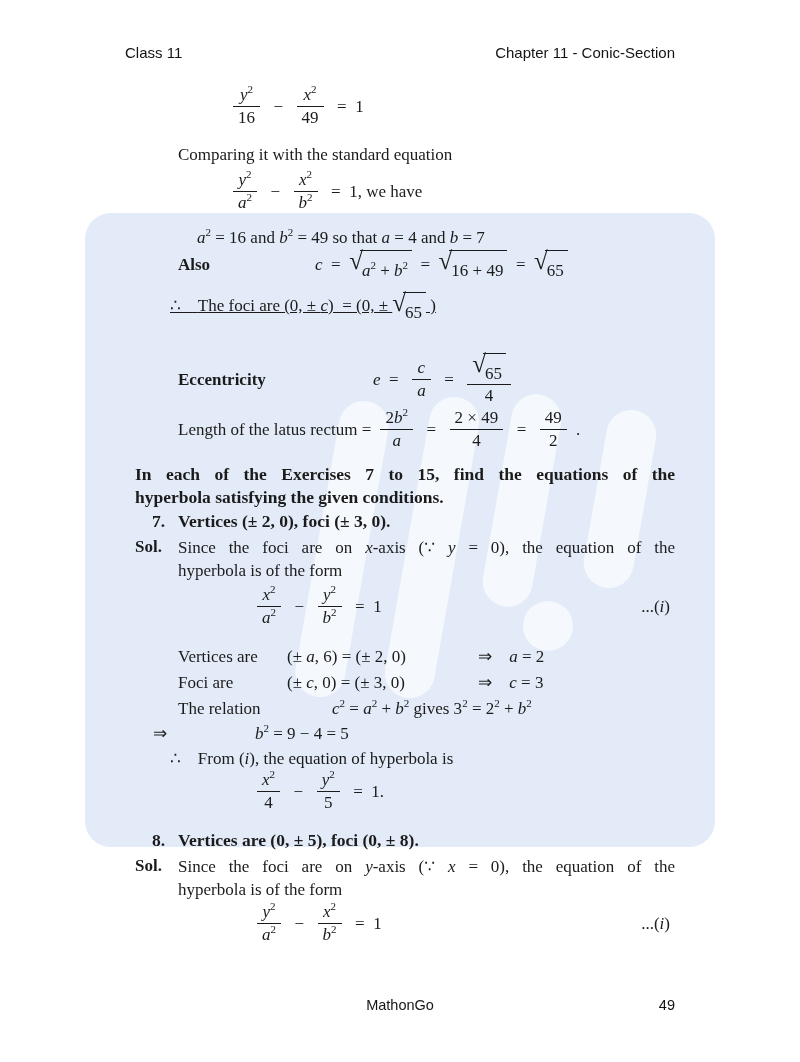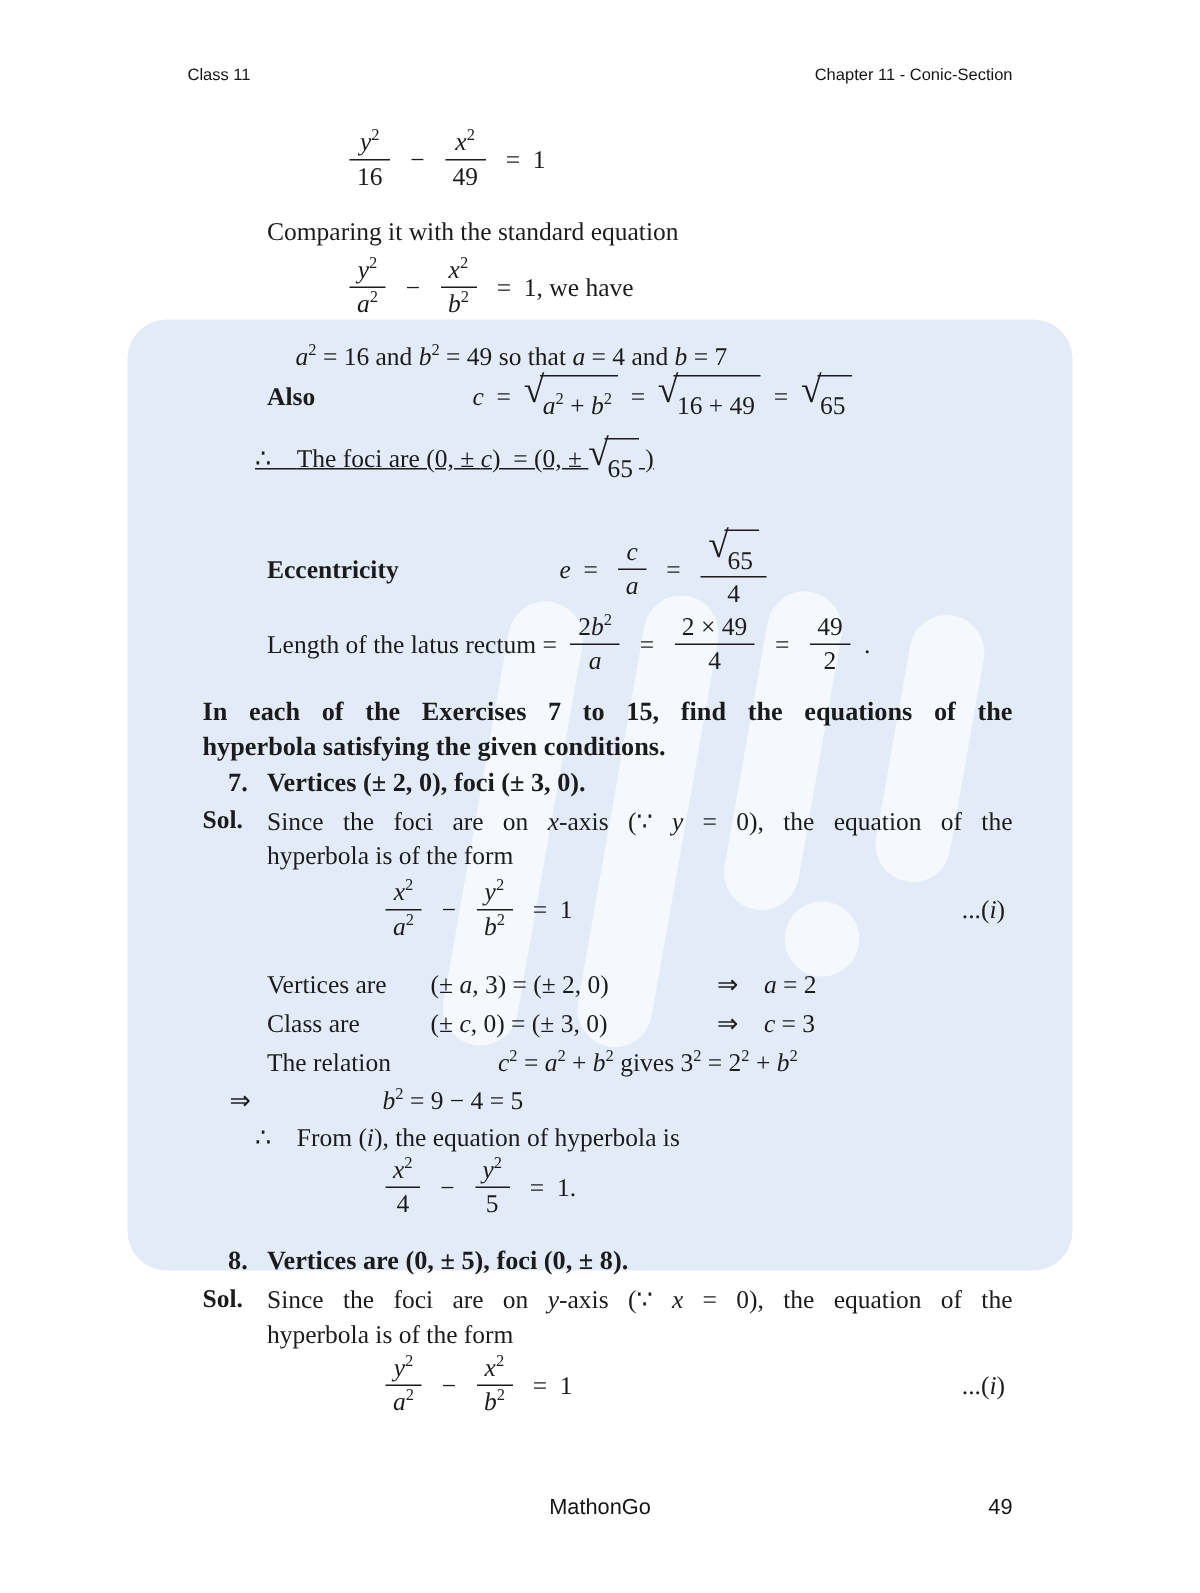--- a/index.html
+++ b/index.html
@@ -1,21 +1,21 @@
 <!DOCTYPE html>
 <html><head>
 <meta charset="utf-8">
 <style>
   html,body{margin:0;padding:0;background:#ffffff;}
   .page{position:relative;width:800px;height:1062px;background:#ffffff;overflow:hidden;
         font-family:"Liberation Serif",serif;font-size:17px;color:#1b1b1b;}
 
   
   .hdr{position:absolute;top:44px;left:125px;right:125px;display:flex;justify-content:space-between;
-       font-family:"Liberation Sans",sans-serif;font-size:11px;color:#141414;}
+       font-family:"Liberation Sans",sans-serif;font-size:15px;color:#141414;}
   .ftr{position:absolute;top:997px;left:125px;right:125px;
        font-family:"Liberation Sans",sans-serif;font-size:14.5px;color:#141414;
        display:flex;justify-content:center;}
   .ftr .pgnum{position:absolute;right:0;top:0;}
 
   
   .panel{position:absolute;left:85px;top:213px;width:630px;height:634px;
          background:#e2ebf7;border-radius:26px;overflow:hidden;}
   .wm-bar{position:absolute;width:50px;border-radius:26px;background:rgba(255,255,255,0.65);
           transform:rotate(10deg);}
@@ -141,25 +141,25 @@
     </span>
   </div>
 
   <div class="blk eq" id="b-eq7form">
     <span class="eq"><span class="frac"><span class="num"><span class="it">x</span><sup>2</sup></span><span class="den"><span class="it">a</span><sup>2</sup></span></span><span> − </span><span class="frac"><span class="num"><span class="it">y</span><sup>2</sup></span><span class="den"><span class="it">b</span><sup>2</sup></span></span><span> = 1</span></span>
     <span class="tail"><span>...(</span><span class="it">i</span><span>)</span></span>
   </div>
 
   <div class="blk cols" id="b-row1">
     <span class="c c1">Vertices are</span>
-    <span class="c c2"><span>(± </span><span class="it">a</span><span>, 3) = (± 2, 0)</span></span>
+    <span class="c c2"><span>(± </span><span class="it">a</span><span>, 6) = (± 2, 0)</span></span>
     <span class="c c3"><span>⇒ </span><span class="it">a</span><span> = 2</span></span>
   </div>
   <div class="blk cols" id="b-row2">
-    <span class="c c1">Class are</span>
+    <span class="c c1">Foci are</span>
     <span class="c c2"><span>(± </span><span class="it">c</span><span>, 0) = (± 3, 0)</span></span>
     <span class="c c3"><span>⇒ </span><span class="it">c</span><span> = 3</span></span>
   </div>
   <div class="blk cols" id="b-row3">
     <span class="c c1">The relation</span>
     <span class="c c2"><span class="it">c</span><sup>2</sup><span> = </span><span class="it">a</span><sup>2</sup><span> + </span><span class="it">b</span><sup>2</sup><span> gives 3</span><sup>2</sup><span> = 2</span><sup>2</sup><span> + </span><span class="it">b</span><sup>2</sup></span>
   </div>
   <div class="blk cols" id="b-row4">
     <span class="c c1">⇒</span>
     <span class="c c2"><span class="it">b</span><sup>2</sup><span> = 9 − 4 = 5</span></span>

